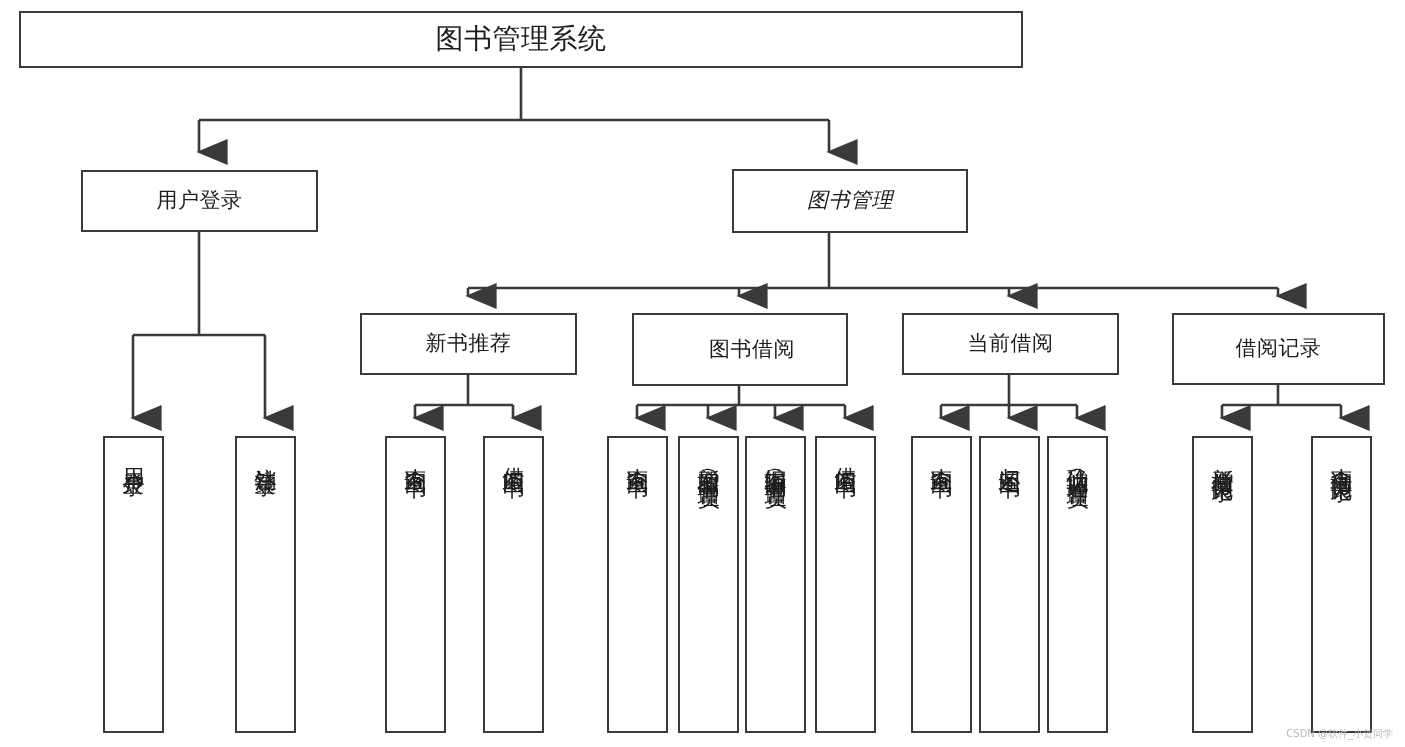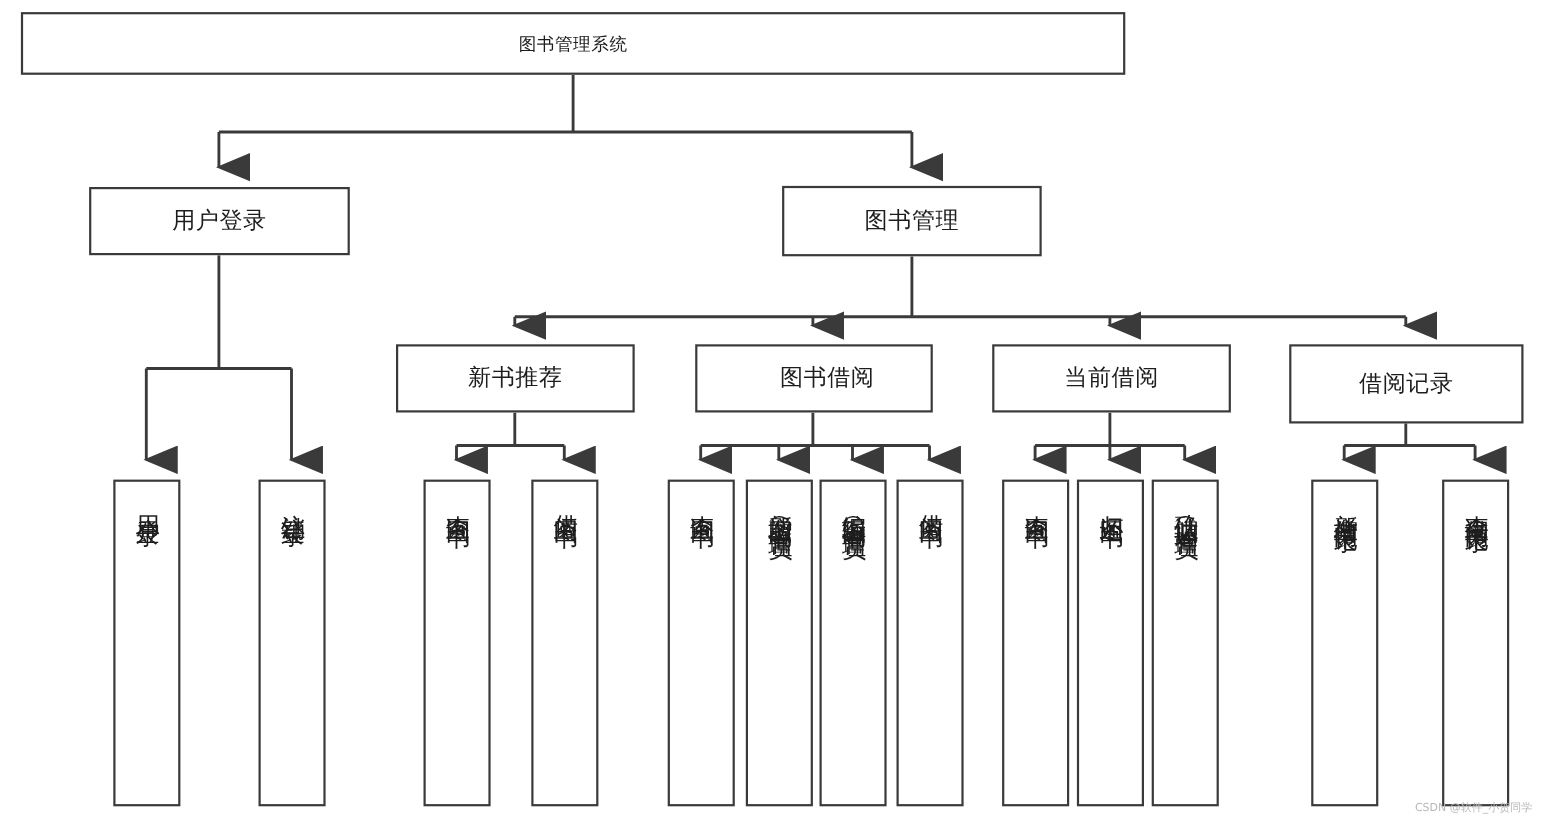--- a/index.html
+++ b/index.html
@@ -52,21 +52,21 @@
     padding-top: 12px;
   }
   .node.vertical .label {
     writing-mode: vertical-rl;
     text-orientation: upright;
     font-size: 22px;
     line-height: 1.0;
     letter-spacing: 3px;
     white-space: nowrap;
   }
-  .node.root .label { font-size: 16px; }
+  .node.root .label { font-size: 28px; }
   .watermark {
     position: absolute;
     right: 12px;
     bottom: 6px;
     font-size: 10px;
     color: #b9b9b9;
     white-space: nowrap;
     font-family: "DejaVu Sans", "Liberation Sans", sans-serif;
   }
 </style>
@@ -125,28 +125,28 @@
     </g>
   </svg>
 
   <div class="node horizontal root" style="left:19px;top:11px;width:1004px;height:57px;">
     <span class="label">图书管理系统</span>
   </div>
 
   <div class="node horizontal" style="left:81px;top:170px;width:237px;height:62px;">
     <span class="label">用户登录</span>
   </div>
-  <div class="node horizontal" style="left:711px;top:169px;width:236px;height:64px;">
+  <div class="node horizontal" style="left:732px;top:169px;width:236px;height:64px;font-style:italic;">
     <span class="label">图书管理</span>
   </div>
 
   <div class="node horizontal" style="left:360px;top:313px;width:217px;height:62px;">
     <span class="label">新书推荐</span>
   </div>
-  <div class="node horizontal" style="left:632px;top:313px;width:216px;height:62px;padding-left:24px;">
+  <div class="node horizontal" style="left:632px;top:313px;width:216px;height:73px;padding-left:24px;">
     <span class="label">图书借阅</span>
   </div>
   <div class="node horizontal" style="left:902px;top:313px;width:217px;height:62px;justify-content:center;">
     <span class="label">当前借阅</span>
   </div>
   <div class="node horizontal" style="left:1172px;top:313px;width:213px;height:72px;">
     <span class="label">借阅记录</span>
   </div>
 
   <div class="node vertical" style="left:103px;top:436px;width:61px;height:297px;">

